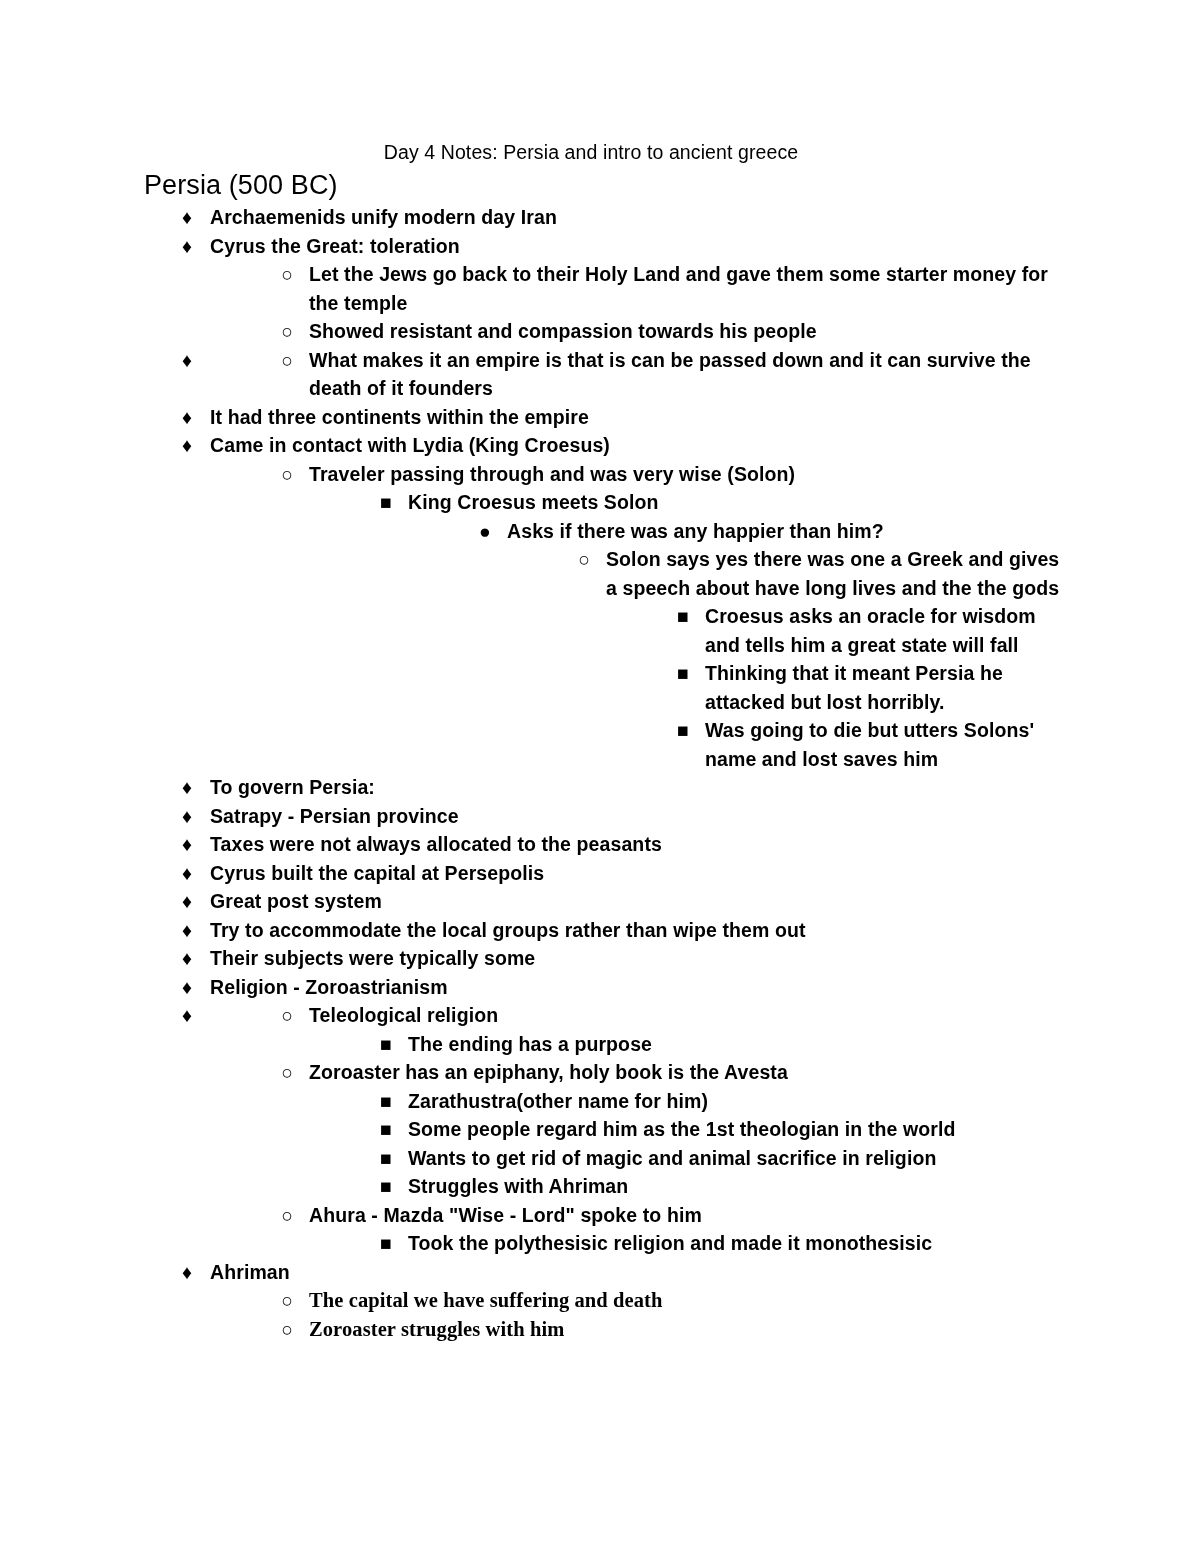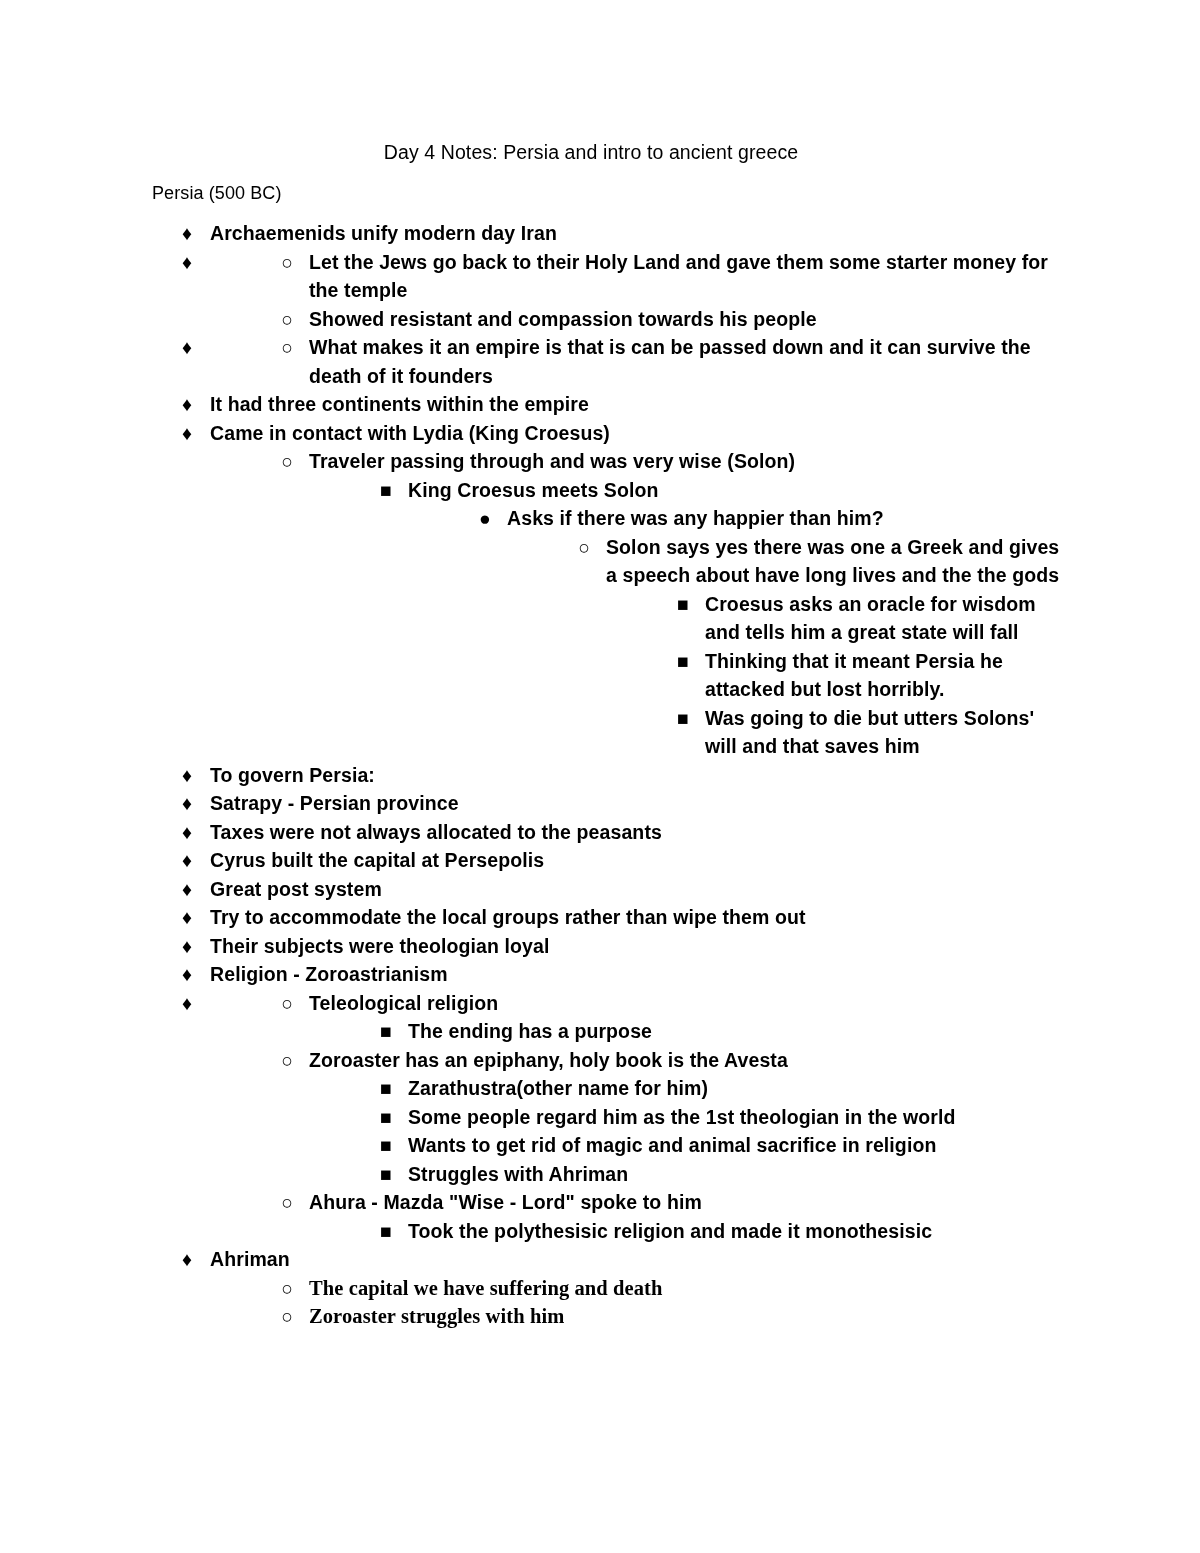--- a/index.html
+++ b/index.html
@@ -28,24 +28,24 @@
   .doc-title {
     text-align: center;
     font-size: 19.5px;
     line-height: 28.5px;
     letter-spacing: 0.1px;
     margin: 0 0 0 0;
     padding-right: 18px;
   }
 
   .lead-line {
-    font-size: 18px;
+    font-size: 27px;
     line-height: 28.5px;
     letter-spacing: 0.1px;
-    margin: 12px;
+    margin: 4px;
   }
 
   
   ul.outline, ul.outline ul {
     list-style: none;
     margin: 0;
     padding: 0;
   }
 
   li.item {
@@ -112,20 +112,21 @@
 
   <div class="lead-line">Persia (500 BC)</div>
 
   <ul class="outline" id="outline-root">
       <li class="item">
         <span class="bullet diamond">♦</span>
         <span class="text">Archaemenids unify modern day Iran</span>
       </li>
       <li class="item">
         <span class="bullet diamond">♦</span>
+        <span class="text">Cyrus the Great: toleration</span>
         <ul>
           <li class="item">
             <span class="bullet hollow">○</span>
             <span class="text">Let the Jews go back to their Holy Land and gave them some starter money for the temple</span>
           </li>
           <li class="item">
             <span class="bullet hollow">○</span>
             <span class="text">Showed resistant and compassion towards his people</span>
           </li>
         </ul>
@@ -166,21 +167,21 @@
                           <li class="item">
                             <span class="bullet square">■</span>
                             <span class="text">Croesus asks an oracle for wisdom and tells him a great state will fall</span>
                           </li>
                           <li class="item">
                             <span class="bullet square">■</span>
                             <span class="text">Thinking that it meant Persia he attacked but lost horribly.</span>
                           </li>
                           <li class="item">
                             <span class="bullet square">■</span>
-                            <span class="text">Was going to die but utters Solons' will and that saves him</span>
+                            <span class="text">Was going to die but utters Solons' name and lost saves him</span>
                           </li>
                         </ul>
                       </li>
                     </ul>
                   </li>
                 </ul>
               </li>
             </ul>
           </li>
         </ul>
@@ -204,21 +205,21 @@
       <li class="item">
         <span class="bullet diamond">♦</span>
         <span class="text">Great post system</span>
       </li>
       <li class="item">
         <span class="bullet diamond">♦</span>
         <span class="text">Try to accommodate the local groups rather than wipe them out</span>
       </li>
       <li class="item">
         <span class="bullet diamond">♦</span>
-        <span class="text">Their subjects were theologian loyal</span>
+        <span class="text">Their subjects were typically some</span>
       </li>
       <li class="item">
         <span class="bullet diamond">♦</span>
         <span class="text">Religion - Zoroastrianism</span>
       </li>
       <li class="item">
         <span class="bullet diamond">♦</span>
         <ul>
           <li class="item">
             <span class="bullet hollow">○</span>

